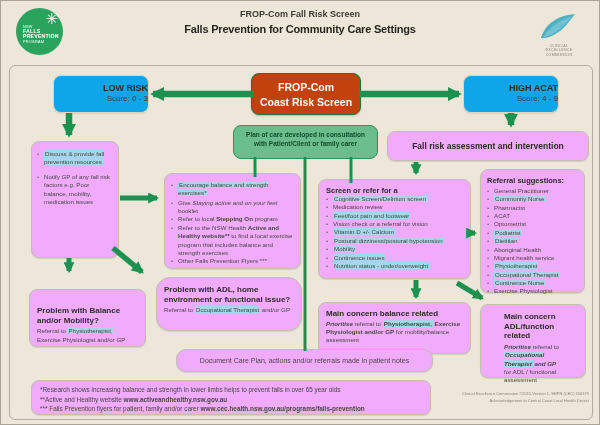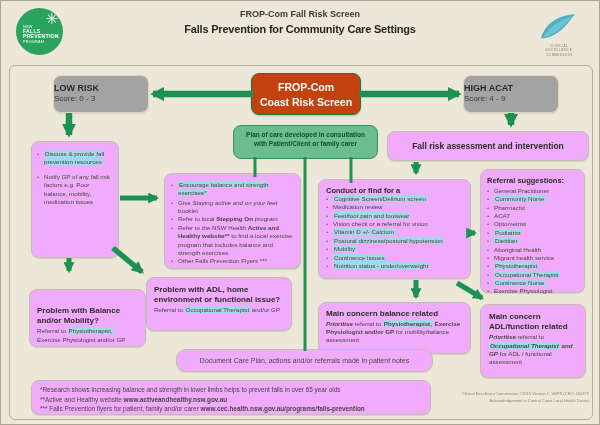--- a/index.html
+++ b/index.html
@@ -25,21 +25,21 @@
   .logo-right { position:absolute; top:12px; right:12px; width:56px; text-align:center; }
   .logo-right .cec-text { font-size:3.6px; color:#8a8578; line-height:1.25; margin-top:1px;
                           letter-spacing:.3px; }
 
   
   .frame { position:absolute; left:8px; top:64px; width:584px; height:355px;
            border:1.5px solid #b3ad9b; border-radius:6px; }
 
   
   .bx { position:absolute; border-radius:8px; z-index:2; }
-  .cream { background:#a3a3a3; border:1px solid #ded6b6; text-align:left;
+  .cream { background:#0ea5e9; border:1px solid #ded6b6; text-align:right;
            box-shadow:0 1px 1px rgba(0,0,0,.08); }
   .panel { background:#f0abfc; border:1px solid #c3beae; box-shadow:0 1px 1px rgba(0,0,0,.10); }
   .greenbx { background:#c2410c; border:1.5px solid #157a40; color:#fff; text-align:center;
              box-shadow:0 1px 2px rgba(0,0,0,.18); }
   .plangreen { background:#6cbd8d; border:1.5px solid #2f9157; color:#0e4d2a;
                text-align:center; font-weight:bold; }
 
   .risk-t { font-size:9px; font-weight:bold; color:#2b2b26; padding-top:7px; }
   .risk-s { font-size:8px; color:#3c3c34; margin-top:1px; }
   .screen-t { font-size:10.5px; font-weight:bold; line-height:1.45; padding-top:6px; }
@@ -132,21 +132,21 @@
     <ul class="blts tight">
       <li style="margin-bottom:1px;"><span class="hl">Encourage balance and strength exercises*</span></li>
       <li><span>Give </span><span class="em">Staying active and on your feet</span><span> booklet</span></li>
       <li><span>Refer to local </span><span class="bo">Stepping On</span><span> program</span></li>
       <li><span>Refer to the NSW Health </span><span class="bo">Active and Healthy website**</span><span> to find a local exercise program that includes balance and strength exercises</span></li>
       <li><span>Other Falls Prevention Flyers ***</span></li>
     </ul>
   </div>
 
   <div class="bx panel" style="left:317px;top:178px;width:153px;height:100px;padding:6px 7px;">
-    <div class="hd">Conduct or find for a</div>
+    <div class="hd">Screen or refer for a</div>
     <ul class="blts tight">
       <li><span class="hl">Cognitive Screen/Delirium screen</span></li>
       <li><span>Medication review</span></li>
       <li><span class="hl">Feet/foot pain and footwear</span></li>
       <li><span>Vision check or a referral for vision</span></li>
       <li><span class="hl">Vitamin D +/- Calcium</span></li>
       <li><span class="hl">Postural dizziness/postural hypotension</span></li>
       <li><span class="hl">Mobility</span></li>
       <li><span class="hl">Continence issues</span></li>
       <li><span class="hl">Nutrition status - under/overweight</span></li>
@@ -170,31 +170,31 @@
       <li><span class="hl">Continence Nurse</span></li>
       <li><span>Exercise Physiologist</span></li>
     </ul>
   </div>
 
   <div class="bx panel" style="left:28px;top:288px;width:117px;height:58px;padding:16px 7px;">
     <div class="hd" style="font-size:8px;margin-bottom:2px;">Problem with Balance and/or Mobility?</div>
     <div class="body-t"><span>Referral to </span><span class="hl">Physiotherapist,</span><span> Exercise Physiologist and/or GP</span></div>
   </div>
 
-  <div class="bx panel" style="left:145px;top:276px;width:146px;height:54px;padding:7px 7px;">
+  <div class="bx panel" style="left:155px;top:276px;width:146px;height:54px;padding:7px 7px;border-radius:14px;">
     <div class="hd" style="font-size:8px;margin-bottom:2px;">Problem with ADL, home environment or functional issue?</div>
     <div class="body-t"><span>Referral to </span><span class="hl">Occupational Therapist</span><span> and/or GP</span></div>
   </div>
 
   <div class="bx panel" style="left:317px;top:301px;width:153px;height:52px;padding:6px 7px;">
     <div class="hd" style="font-size:8px;margin-bottom:1px;">Main concern balance related</div>
     <div class="body-t"><span class="bi">Prioritise</span><span> referral to </span><span class="hl bo">Physiotherapist,</span><span class="bo"> Exercise Physiologist and/or GP</span><span> for mobility/balance assessment</span></div>
   </div>
 
-  <div class="bx panel" style="left:479px;top:303px;width:106px;height:74px;padding:7px 8px;">
+  <div class="bx panel" style="left:479px;top:303px;width:106px;height:74px;padding:7px 23px;">
     <div class="hd" style="font-size:8px;margin-bottom:2px;">Main concern ADL/function related</div>
     <div class="body-t"><span class="bi">Prioritise</span><span> referral to </span><span class="hl bi">Occupational Therapist</span><span class="bi"> and GP</span><span> for ADL / functional assessment</span></div>
   </div>
 
   <div class="bx panel doc-note" style="left:175px;top:348px;width:257px;height:23px;border-radius:10px;">Document Care Plan, actions and/or referrals made in patient notes</div>
 
   <div class="bx panel foot" style="left:30px;top:379px;width:400px;height:35px;border-radius:8px;">
     <div>*Research shows increasing balance and strength in lower limbs helps to prevent falls in over 65 year olds</div>
     <div><span>**Active and Healthy website </span><span class="bo">www.activeandhealthy.nsw.gov.au</span></div>
     <div><span>*** Falls Prevention flyers for patient, family and/or carer </span><span class="bo">www.cec.health.nsw.gov.au/programs/falls-prevention</span></div>

